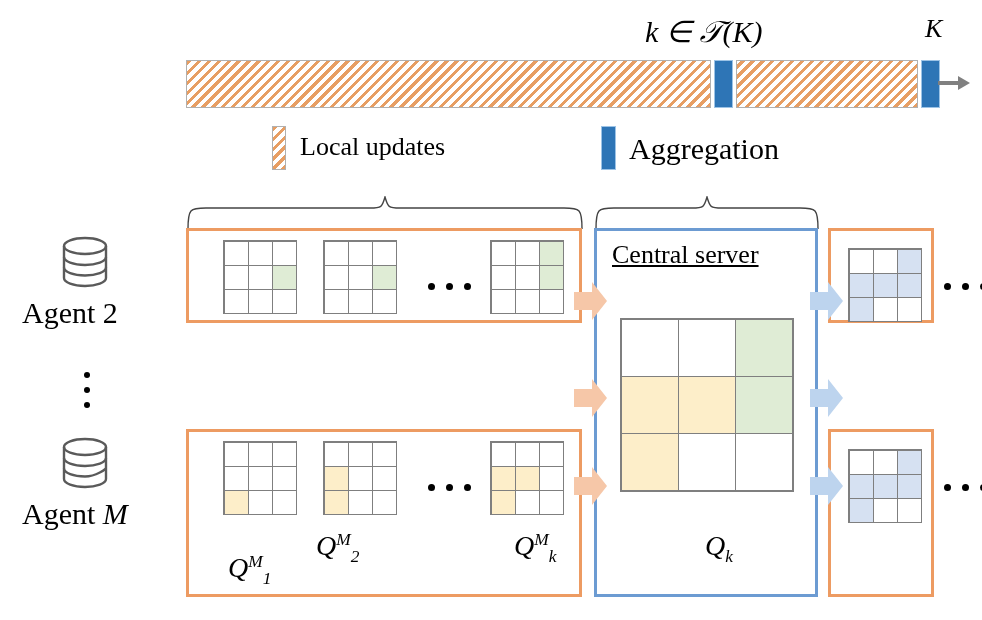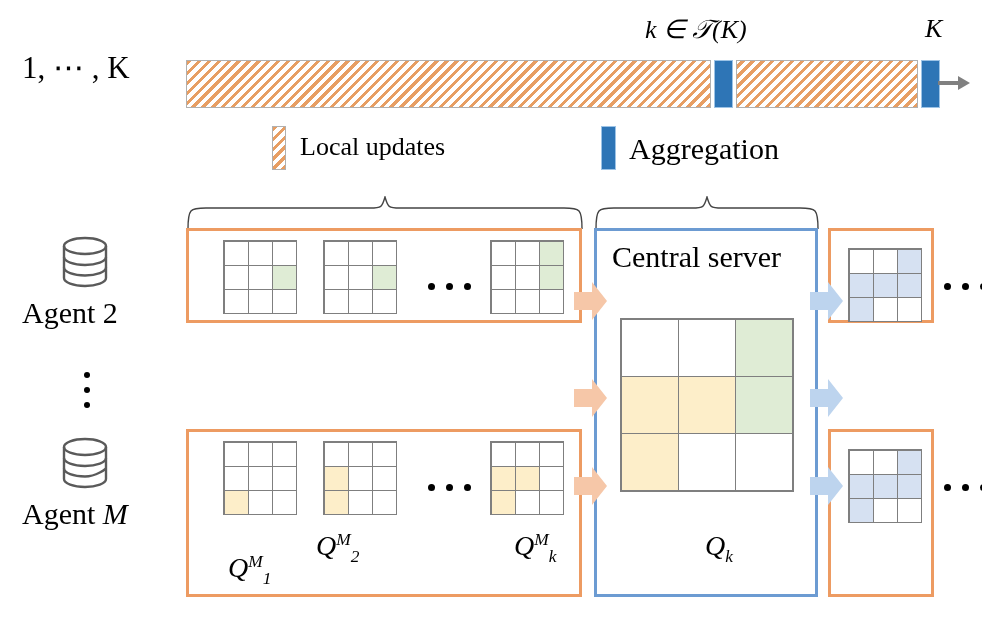--- a/index.html
+++ b/index.html
@@ -11,21 +11,21 @@
   .abs{position:absolute;}
 
   
   .lbl{font-family:"Liberation Serif",serif;white-space:nowrap;}
   .math{font-family:"Liberation Serif",serif;font-style:italic;white-space:nowrap;}
   .up{font-style:normal;}
 
   #episodes-label{left:22px;top:46px;font-size:31px;line-height:44px;}
   #episodes-label .l2{font-style:normal;}
 
-  #kT-label{left:645px;top:14px;font-size:26px;}
+  #kT-label{left:645px;top:14px;font-size:30px;}
   #K-label{left:925px;top:14px;font-size:26px;}
 
   
   #timeline{left:186px;top:60px;width:760px;height:48px;}
   .hatch{
     background-color:#ffffff;
     background-image:repeating-linear-gradient(
        -45deg,
        #e79e63 0px, #e79e63 3px,
        #ffffff 3px, #ffffff 7px);
@@ -97,21 +97,21 @@
 
   
   .qlbl{font-size:28px;}
   #q1-label{left:228px;top:530px;margin-top:22px;}
   #q2-label{left:316px;top:530px;}
   #qk-label{left:514px;top:530px;}
   #qk-central-label{left:705px;top:530px;}
   sup,sub{font-size:0.62em;font-style:italic;}
 
   
-  #central-title{left:612px;top:240px;font-size:30px;}
+  #central-title{left:612px;top:240px;font-size:26px;text-decoration:underline;}
   #central-grid{left:620px;top:318px;width:174px;height:174px;}
   #central-grid .cell{border:1px solid #7f7f7f;}
 
   
   #a1out{left:848px;top:248px;}
   #amout{left:848px;top:449px;}
   #a1out-dots{left:944px;top:283px;}
   #amout-dots{left:944px;top:484px;}
 
   
@@ -121,21 +121,20 @@
   #arrow-o2{left:574px;top:378px;}
   #arrow-o3{left:574px;top:466px;}
   #arrow-b1{left:810px;top:281px;}
   #arrow-b2{left:810px;top:378px;}
   #arrow-b3{left:810px;top:466px;}
 </style>
 </head>
 <body>
 
 <div class="abs lbl" id="episodes-label">
-  <div class="l2">1, ⋯ , K</div>
 </div>
 
 <div class="abs math" id="kT-label">k ∈ 𝒯(K)</div>
 <div class="abs math" id="K-label">K</div>
 
 <div class="abs" id="timeline">
   <div class="abs hatch" id="tl-seg1"></div>
   <div class="abs aggbar" id="tl-agg1"></div>
   <div class="abs hatch" id="tl-seg2"></div>
   <div class="abs aggbar" id="tl-agg2"></div>

